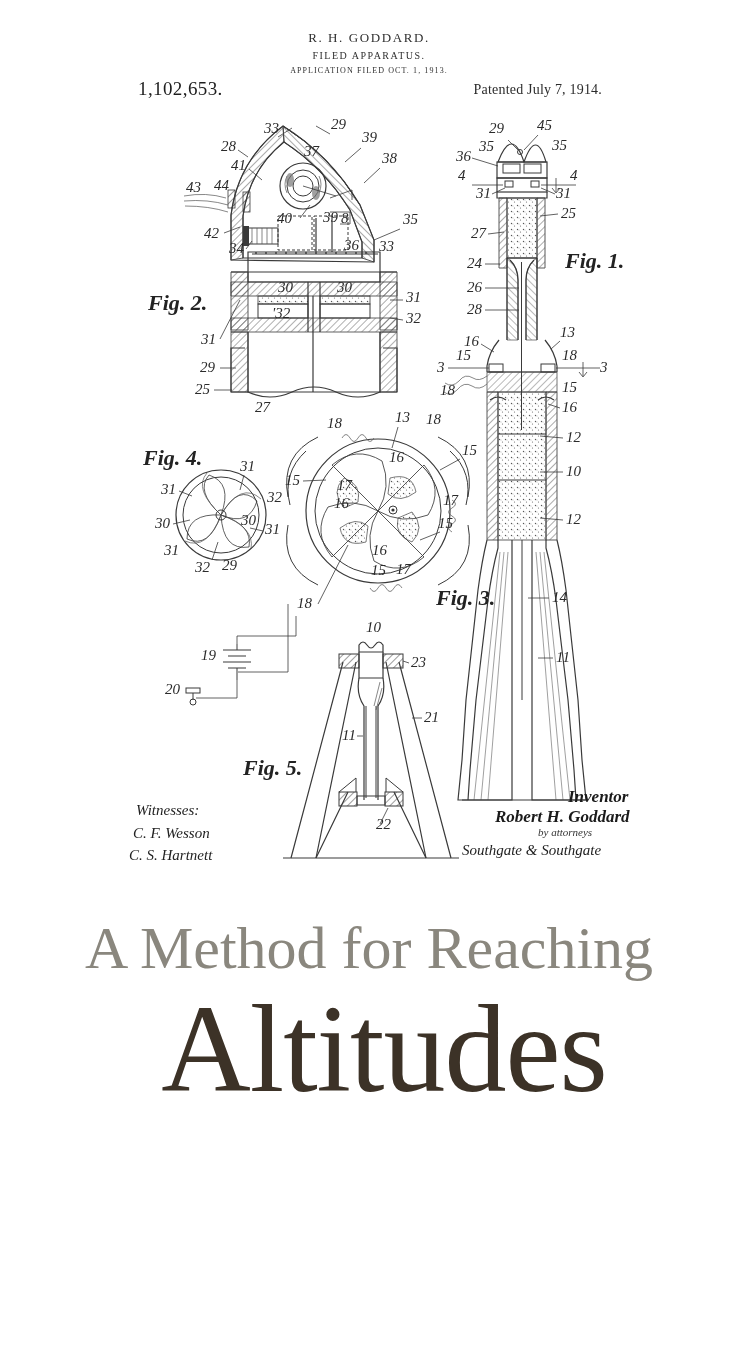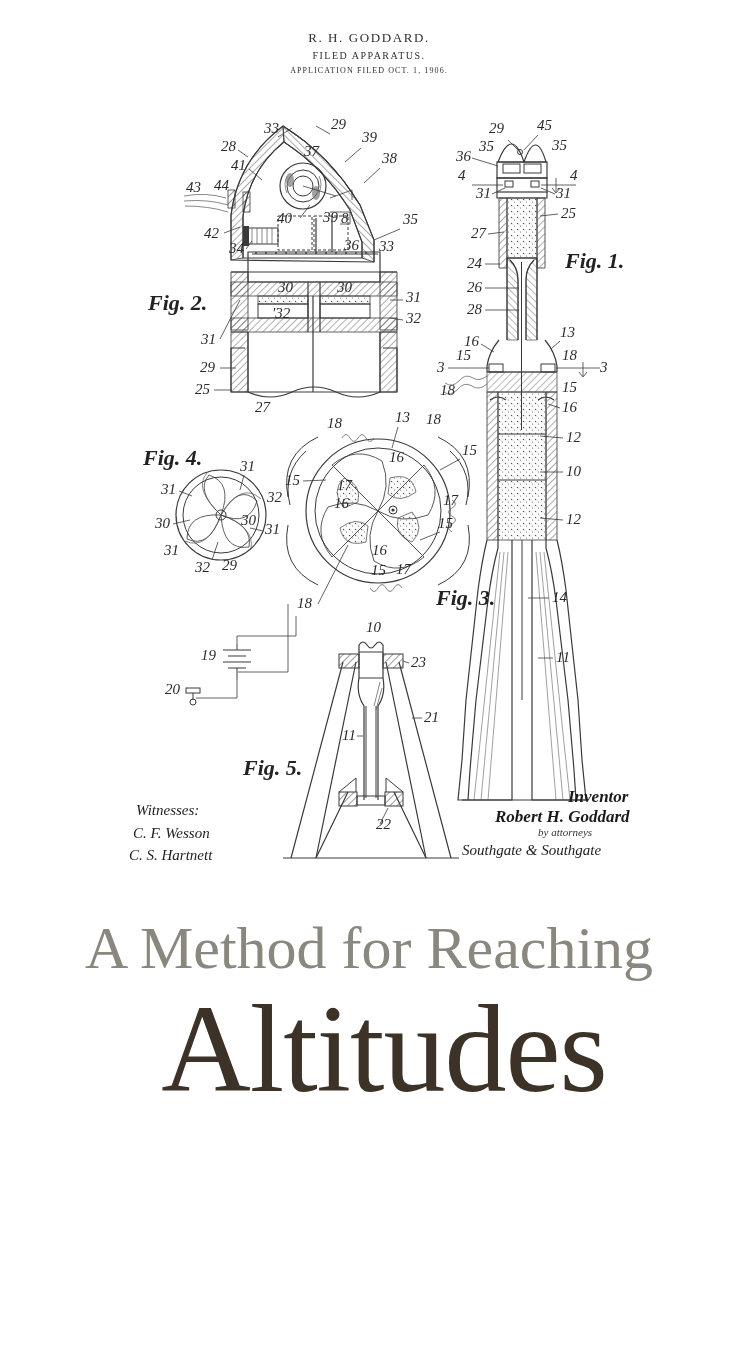--- a/index.html
+++ b/index.html
@@ -62,21 +62,25 @@
 </head>
 <body>
 
 <div class="page">
 
   <div class="patent">
 
     <div class="hdr">
       <div class="hdr-center hdr-name">R. H. GODDARD.</div>
       <div class="hdr-center hdr-sub">FILED APPARATUS.</div>
-      <div class="hdr-center hdr-sub2">APPLICATION FILED OCT. 1, 1906.</div>
+      <div class="hdr-center hdr-sub2">APPLICATION FILED OCT. 1, 1913.</div>
+      <div class="hdr-row">
+        <div class="patno">1,102,653.</div>
+        <div class="patdate">Patented July 7, 1914.</div>
+      </div>
     </div>
 
     <div class="figs">
       <svg class="draw" viewBox="0 0 738 880" xmlns="http://www.w3.org/2000/svg">
         <defs>
           <pattern id="hatch" width="5" height="5" patternTransform="rotate(45)" patternUnits="userSpaceOnUse">
             <line x1="0" y1="0" x2="0" y2="5" stroke="#3a3a3a" stroke-width="1"></line>
           </pattern>
           <pattern id="hatchR" width="5" height="5" patternTransform="rotate(-45)" patternUnits="userSpaceOnUse">
             <line x1="0" y1="0" x2="0" y2="5" stroke="#3a3a3a" stroke-width="1"></line>

